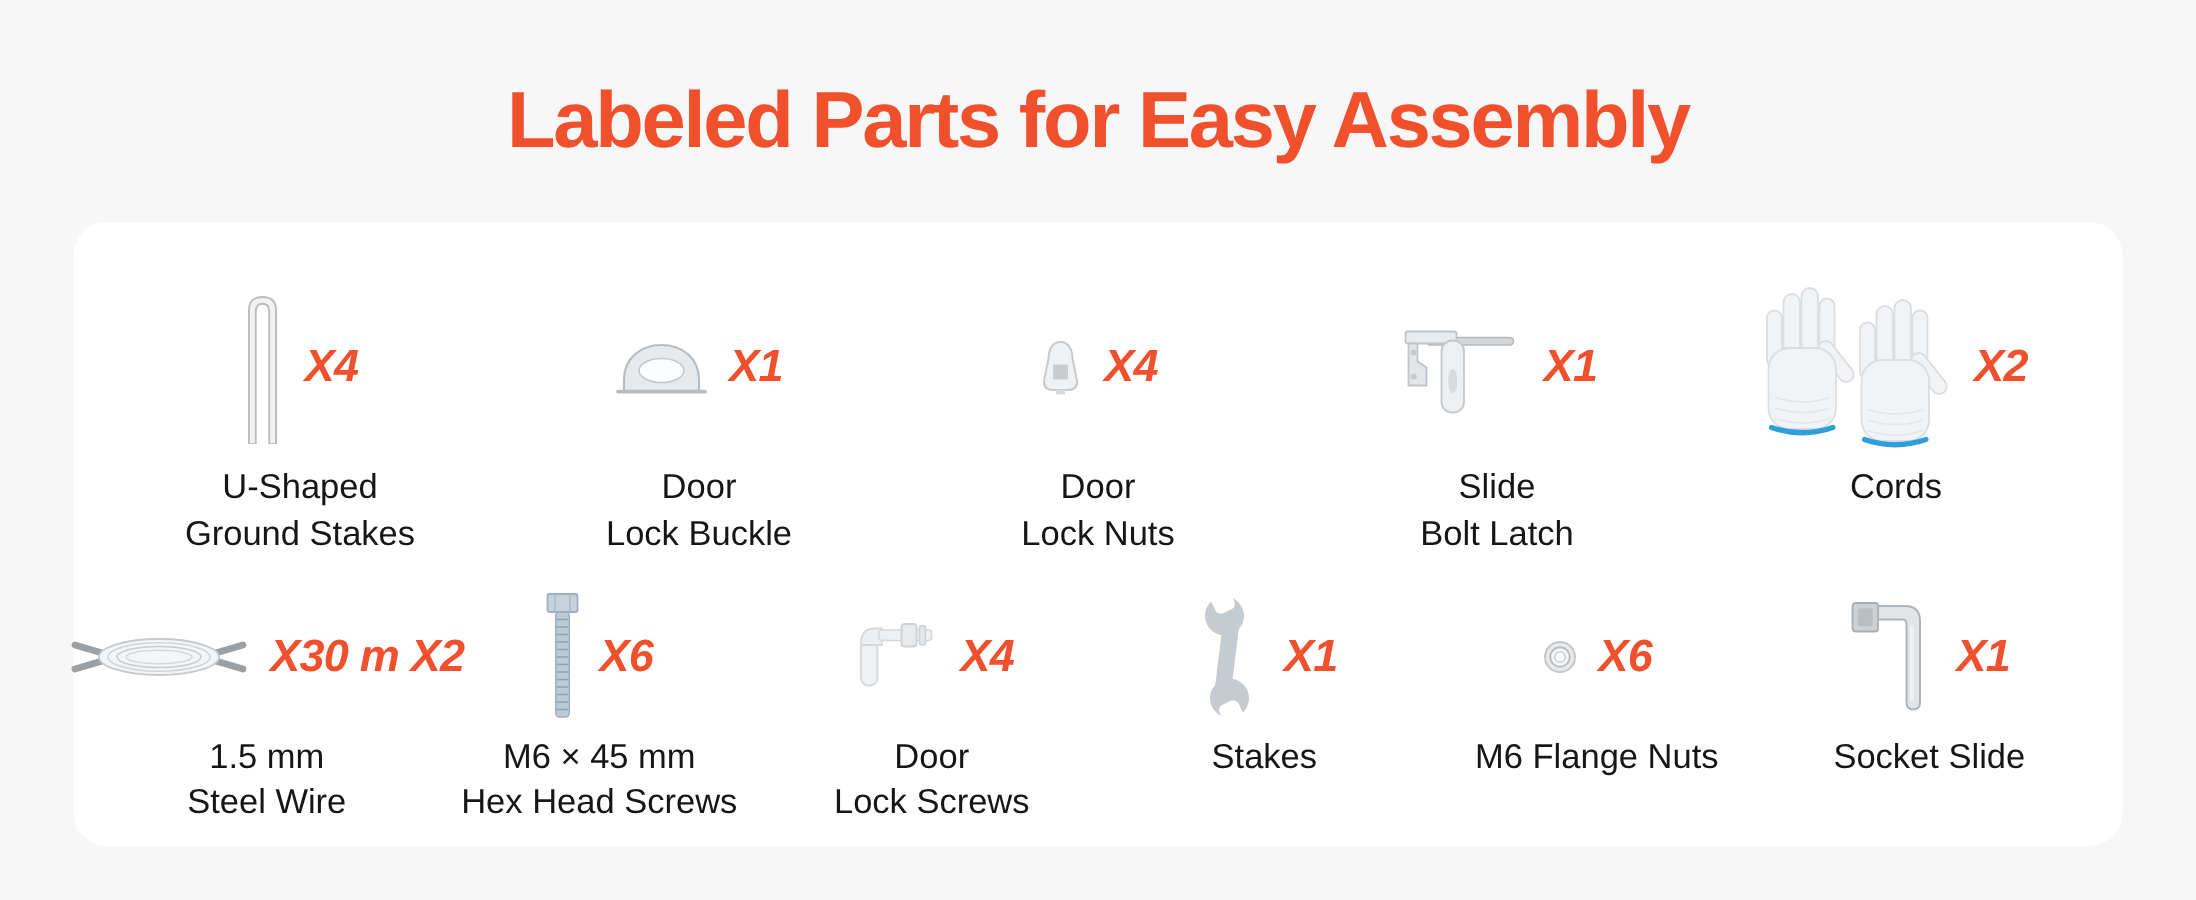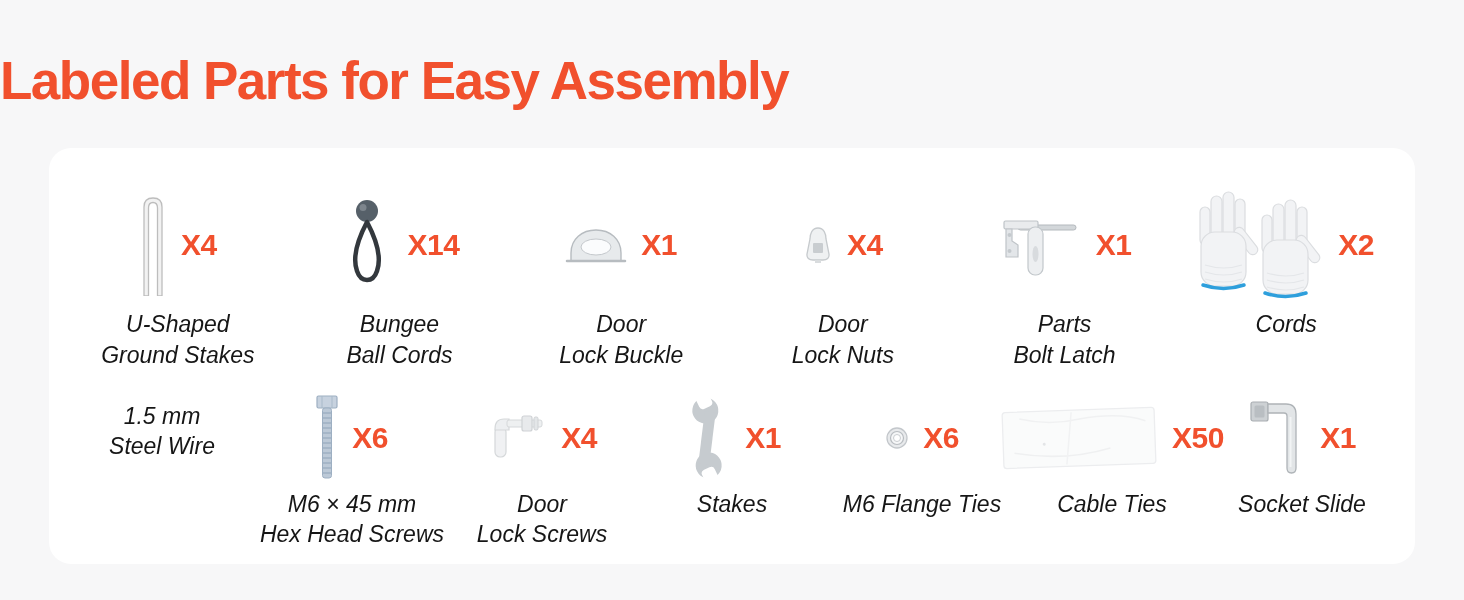--- a/index.html
+++ b/index.html
@@ -5,55 +5,55 @@
   * { box-sizing: border-box; }
   html, body { margin: 0; padding: 0; }
   body {
     width: 1464px; height: 600px;
     background: #F7F7F8;
     font-family: "Liberation Sans", sans-serif;
     overflow: hidden;
   }
   .title {
     margin: 52px 0 0;
+    text-align: center;
     font-size: 53px;
     font-weight: 700;
     letter-spacing: -1.5px;
     color: #F1502D;
     line-height: 1.1;
   }
   .card {
     width: 1366px; height: 416px;
     background: #FFFFFF;
     border-radius: 22px;
     margin: 38px auto 0;
     padding: 40px 18px 24px;
   }
   .row { display: flex; }
   .cell { flex: 1; display: flex; flex-direction: column; align-items: center; min-width: 0; }
-  .icon-row { display: flex; align-items: center; justify-content: center; gap: 14px; }
+  .icon-row { display: flex; align-items: center; justify-content: center; gap: 14px; font-style: italic; }
   .row-1 .icon-row { height: 114px; }
   .row-2 { margin-top: 24px; }
   .row-2 .icon-row { height: 88px; }
   .icon { display: flex; align-items: center; justify-content: center; }
   .qty {
     color: #F1502D;
     font-weight: 700;
     font-size: 30px;
     white-space: nowrap;
     letter-spacing: -0.5px;
   }
   .label {
     margin-top: 7px;
     font-size: 23px;
     line-height: 1.32;
     color: #161616;
     text-align: center;
     white-space: pre-line;
-    font-style: italic;
   }
 </style>
 </head>
 <body>
 
 <h1 class="title">Labeled Parts for Easy Assembly</h1>
 
 <div class="card">
 
   <div class="row row-1">
@@ -64,34 +64,20 @@
           <svg width="28" height="102" viewBox="0 0 28 102">
             <path d="M5 102 L5 13 Q5 4 14 4 Q23 4 23 13 L23 102 L18.5 102 L18.5 14 Q18.5 8.5 14 8.5 Q9.5 8.5 9.5 14 L9.5 102 Z" fill="#F2F2F2" stroke="#BDBDBD" stroke-width="1.3"></path>
           </svg>
         </span>
         <span class="qty">X4</span>
       </div>
       <div class="label">U-Shaped
 Ground Stakes</div>
     </div>
 
-    <div class="cell">
-      <div class="icon-row">
-        <span class="icon">
-          <svg width="54" height="92" viewBox="0 0 54 92">
-            <circle cx="27" cy="12" r="11" fill="#566069"></circle>
-            <circle cx="23" cy="8.5" r="3.5" fill="#7D858D"></circle>
-            <path d="M27 23 C18 40 12 58 17 72 C21 84 33 84 37 72 C42 58 36 40 27 23 Z" fill="none" stroke="#33383D" stroke-width="4.5" stroke-linejoin="round"></path>
-          </svg>
-        </span>
-        <span class="qty">X14</span>
-      </div>
-      <div class="label">Bungee
-Ball Cords</div>
-    </div>
 
     <div class="cell">
       <div class="icon-row">
         <span class="icon">
           <svg width="62" height="40" viewBox="0 0 62 40">
             <path d="M6 36 L6 28 C6 14 17 5 31 5 C45 5 56 14 56 28 L56 36 Z" fill="#E7EAEC" stroke="#B7BCC0" stroke-width="1.4"></path>
             <ellipse cx="31" cy="22" rx="15" ry="8" fill="#FBFCFD" stroke="#C4C8CC" stroke-width="1"></ellipse>
             <path d="M2 36 L60 36" stroke="#B7BCC0" stroke-width="2.5" stroke-linecap="round"></path>
           </svg>
         </span>
@@ -124,21 +110,21 @@
             <rect x="6" y="8" width="34" height="8" rx="1.5" fill="#E9EBED" stroke="#BFC4C8" stroke-width="1.2"></rect>
             <path d="M8 16 L8 44 L20 44 L20 32 L14 28 L14 16 Z" fill="#E3E6E9" stroke="#BFC4C8" stroke-width="1.2"></path>
             <rect x="30" y="14" width="15" height="48" rx="7" fill="#EDEFF1" stroke="#C2C7CB" stroke-width="1.2"></rect>
             <ellipse cx="37.5" cy="41" rx="3" ry="8" fill="#D8DBDE"></ellipse>
             <circle cx="11.5" cy="22" r="2" fill="#C4C9CD"></circle>
             <circle cx="11.5" cy="38" r="2" fill="#C4C9CD"></circle>
           </svg>
         </span>
         <span class="qty">X1</span>
       </div>
-      <div class="label">Parts
+      <div class="label">Slide
 Bolt Latch</div>
     </div>
 
     <div class="cell">
       <div class="icon-row">
         <span class="icon">
           <svg width="126" height="112" viewBox="0 0 126 112">
             <defs>
               <g id="glove">
                 <rect x="2" y="18" width="10" height="38" rx="5" fill="#F2F3F5" stroke="#DBDDE0" stroke-width="1.2"></rect>
@@ -158,20 +144,32 @@
         <span class="qty">X2</span>
       </div>
       <div class="label">Cords</div>
     </div>
 
   </div>
 
   <div class="row row-2">
 
     <div class="cell">
+      <div class="icon-row">
+        <span class="icon">
+          <svg width="120" height="42" viewBox="0 0 120 42">
+            <path d="M4 13 L38 23 M4 29 L38 19 M116 13 L82 23 M116 29 L82 19" stroke="#9AA0A4" stroke-width="4.5" stroke-linecap="round"></path>
+            <ellipse cx="60" cy="21" rx="40" ry="12" fill="#F4F5F6" stroke="#C6C9CC" stroke-width="1.2"></ellipse>
+            <ellipse cx="60" cy="21" rx="34" ry="9.5" fill="none" stroke="#D2D5D7" stroke-width="1"></ellipse>
+            <ellipse cx="60" cy="21" rx="28" ry="7" fill="none" stroke="#C9CCCF" stroke-width="1"></ellipse>
+            <ellipse cx="60" cy="21" rx="22" ry="4.5" fill="none" stroke="#D5D8DA" stroke-width="1"></ellipse>
+          </svg>
+        </span>
+        <span class="qty">X30 m X2</span>
+      </div>
       <div class="label">1.5 mm
 Steel Wire</div>
     </div>
 
     <div class="cell">
       <div class="icon-row">
         <span class="icon">
           <svg width="22" height="86" viewBox="0 0 22 86">
             <rect x="1" y="1" width="20" height="12" rx="1.5" fill="#C7D2DF" stroke="#9DAFC2" stroke-width="1.2"></rect>
             <line x1="6" y1="1" x2="6" y2="13" stroke="#A9BACA"></line>
@@ -225,40 +223,23 @@
       <div class="icon-row">
         <span class="icon">
           <svg width="24" height="24" viewBox="0 0 24 24">
             <circle cx="12" cy="12" r="10" fill="#E8EAEC" stroke="#C3C7CB" stroke-width="1.3"></circle>
             <circle cx="12" cy="12" r="6.5" fill="#F6F7F8" stroke="#B8BCC0" stroke-width="1.2"></circle>
             <circle cx="12" cy="12" r="3.5" fill="#FFFFFF" stroke="#C9CDD0" stroke-width="1"></circle>
           </svg>
         </span>
         <span class="qty">X6</span>
       </div>
-      <div class="label">M6 Flange Ties</div>
-    </div>
-
-    <div class="cell">
-      <div class="icon-row">
-        <span class="icon">
-          <svg width="158" height="66" viewBox="0 0 158 66">
-            <g transform="rotate(-2 79 33)">
-              <rect x="3" y="5" width="152" height="56" rx="3" fill="#FAFBFB" stroke="#ECEDEF" stroke-width="1.3"></rect>
-              <path d="M20 12 q30 8 60 2 q40 -6 66 4" stroke="#F0F1F2" fill="none" stroke-width="1.5"></path>
-              <path d="M14 46 q50 10 96 -2" stroke="#EFF0F1" fill="none" stroke-width="1.5"></path>
-              <path d="M72 7 L66 59" stroke="#F1F2F3" fill="none" stroke-width="1.5"></path>
-              <circle cx="44" cy="38" r="1.5" fill="#E3E5E7"></circle>
-            </g>
-          </svg>
-        </span>
-        <span class="qty">X50</span>
-      </div>
-      <div class="label">Cable Ties</div>
-    </div>
+      <div class="label">M6 Flange Nuts</div>
+    </div>
+
 
     <div class="cell">
       <div class="icon-row">
         <span class="icon">
           <svg width="58" height="82" viewBox="0 0 58 82">
             <rect x="3" y="5" width="17" height="19" rx="2" fill="#CDD1D4" stroke="#A9AEB2" stroke-width="1.2"></rect>
             <rect x="6.5" y="8.5" width="10" height="12" rx="1.5" fill="#B9BEC2"></rect>
             <path d="M20 7 L38 7 Q48 7 48 17 L48 71 Q48 76 43.5 76 Q39 76 39 71 L39 19 Q39 16 36 16 L20 16 Z" fill="#E2E5E7" stroke="#AEB3B7" stroke-width="1.3"></path>
             <path d="M42.5 20 L42.5 70" stroke="#F2F4F5" stroke-width="2"></path>
           </svg>

